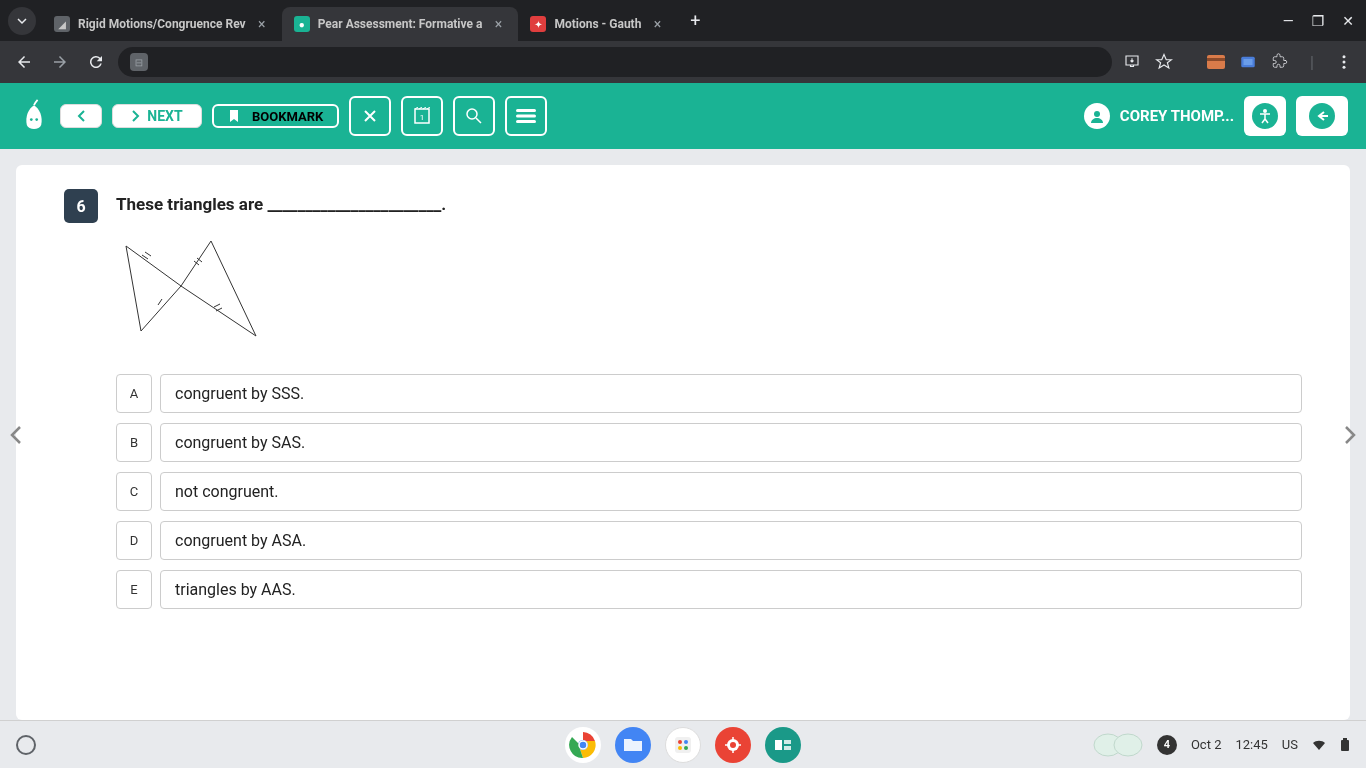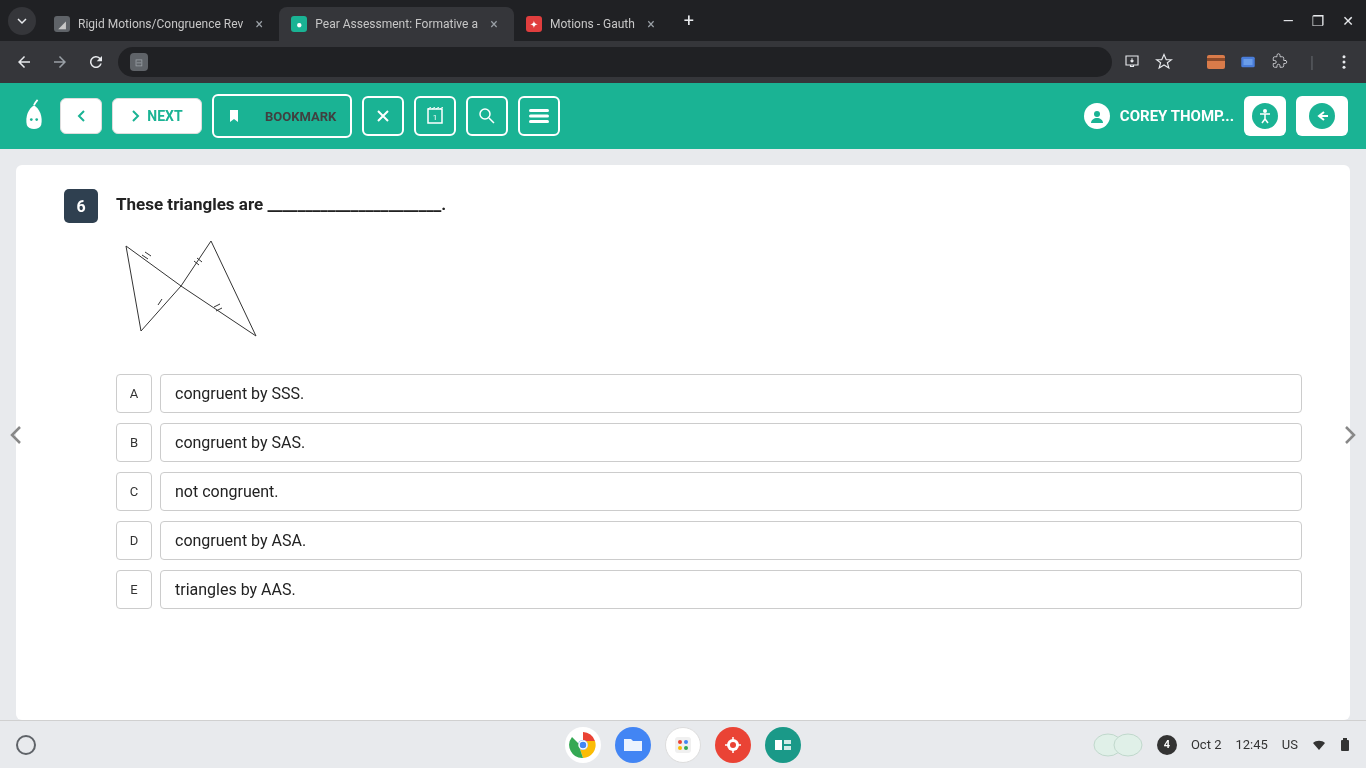--- a/index.html
+++ b/index.html
@@ -4,44 +4,44 @@
 <style>
 * { margin: 0; padding: 0; box-sizing: border-box; font-family: -apple-system, BlinkMacSystemFont, "Segoe UI", Roboto, Arial, sans-serif; }
 body { width: 1366px; height: 768px; background: #e8eaed; overflow: hidden; }
 
 
 .browser-top { background: #202124; height: 41px; display: flex; align-items: center; padding: 0 8px; }
 .tab-dropdown { width: 28px; height: 28px; border-radius: 50%; background: #35363a; display: flex; align-items: center; justify-content: center; color: #e8eaed; margin-right: 6px; }
 .tab { height: 34px; display: flex; align-items: center; padding: 0 12px; border-radius: 8px 8px 0 0; color: #c7c7c7; font-size: 12px; min-width: 0; max-width: 240px; position: relative; margin-top: 7px; }
 .tab.active { background: #35363a; }
 .tab-favicon { width: 16px; height: 16px; margin-right: 8px; flex-shrink: 0; border-radius: 3px; display: flex; align-items: center; justify-content: center; font-size: 10px; }
-.tab-title { white-space: nowrap; overflow: hidden; text-overflow: ellipsis; flex: 1; }
+.tab-title { white-space: nowrap; overflow: hidden; text-overflow: ellipsis; flex: 1; font-weight: bold; }
 .tab-close { width: 16px; height: 16px; margin-left: 8px; display: flex; align-items: center; justify-content: center; font-size: 14px; color: #9aa0a6; flex-shrink: 0; }
 .new-tab { width: 28px; height: 28px; display: flex; align-items: center; justify-content: center; color: #e8eaed; font-size: 18px; margin-left: 4px; }
 .window-controls { margin-left: auto; display: flex; gap: 18px; color: #e8eaed; font-size: 14px; padding-right: 4px; }
 
 .address-row { background: #35363a; height: 42px; display: flex; align-items: center; padding: 0 10px; gap: 8px; }
 .nav-btn { width: 28px; height: 28px; display: flex; align-items: center; justify-content: center; color: #9aa0a6; }
 .nav-btn.active { color: #e8eaed; }
 .url-bar { flex: 1; height: 30px; background: #202124; border-radius: 15px; display: flex; align-items: center; padding: 0 12px; color: #9aa0a6; font-size: 13px; }
 .url-bar .site-icon { width: 18px; height: 18px; background: #5f6368; border-radius: 4px; margin-right: 10px; display: flex; align-items: center; justify-content: center; font-size: 10px; }
 .url-text { white-space: nowrap; overflow: hidden; text-overflow: ellipsis; }
 .url-domain { color: #e8eaed; }
 .addr-icon { width: 24px; height: 24px; display: flex; align-items: center; justify-content: center; color: #e8eaed; }
 
 
 .pear-bar { background: #1ab394; height: 66px; display: flex; align-items: center; padding: 0 18px; gap: 10px; }
 .pear-logo { width: 32px; height: 36px; position: relative; }
 .pear-logo svg { width: 100%; height: 100%; }
 .q-select { background: #fff; border-radius: 6px; height: 40px; width: 196px; display: flex; align-items: center; padding: 0 14px; color: #333; font-size: 14px; font-weight: 600; justify-content: space-between; }
 .q-select-badge { width: 18px; height: 18px; background: #bbb; border-radius: 50%; display: flex; align-items: center; justify-content: center; color: #fff; font-size: 11px; margin-right: 4px; }
-.pill-btn { background: #fff; border: 1px solid #ddd; border-radius: 6px; height: 36px; display: flex; align-items: center; justify-content: center; color: #1ab394; font-weight: 700; font-size: 14px; }
+.pill-btn { background: #fff; border: 1px solid #ddd; border-radius: 6px; height: 24px; display: flex; align-items: center; justify-content: center; color: #1ab394; font-weight: 700; font-size: 14px; }
 .pill-btn.prev { width: 42px; }
 .pill-btn.next { width: 90px; gap: 6px; }
-.pill-outline { border: 2px solid #fff; border-radius: 6px; height: 44px; display: flex; align-items: center; justify-content: center; color: #404040; font-weight: 700; font-size: 13px; gap: 25px; padding: 0 14px; }
+.pill-outline { border: 2px solid #fff; border-radius: 6px; height: 24px; display: flex; align-items: center; justify-content: center; color: #000000; font-weight: 700; font-size: 13px; gap: 12px; padding: 0 14px; }
 .icon-outline { border: 2px solid #fff; border-radius: 6px; width: 42px; height: 40px; display: flex; align-items: center; justify-content: center; color: #fff; }
 .user-chip { margin-left: auto; display: flex; align-items: center; color: #fff; font-weight: 700; font-size: 15px; gap: 10px; }
 .user-avatar { width: 26px; height: 26px; background: #fff; border-radius: 50%; display: flex; align-items: center; justify-content: center; color: #1ab394; }
 .circle-btn { background: #fff; border-radius: 6px; width: 42px; height: 40px; display: flex; align-items: center; justify-content: center; }
 .circle-btn .inner { width: 26px; height: 26px; background: #1ab394; border-radius: 50%; display: flex; align-items: center; justify-content: center; color: #fff; }
 
 
 .content-wrap { position: relative; padding: 16px 16px 0; height: calc(100% - 41px - 42px - 66px - 48px); }
 .side-arrow { position: absolute; top: 50%; transform: translateY(-50%); color: #888; width: 24px; height: 24px; display: flex; align-items: center; justify-content: center; }
 .side-arrow.left { left: 4px; }

